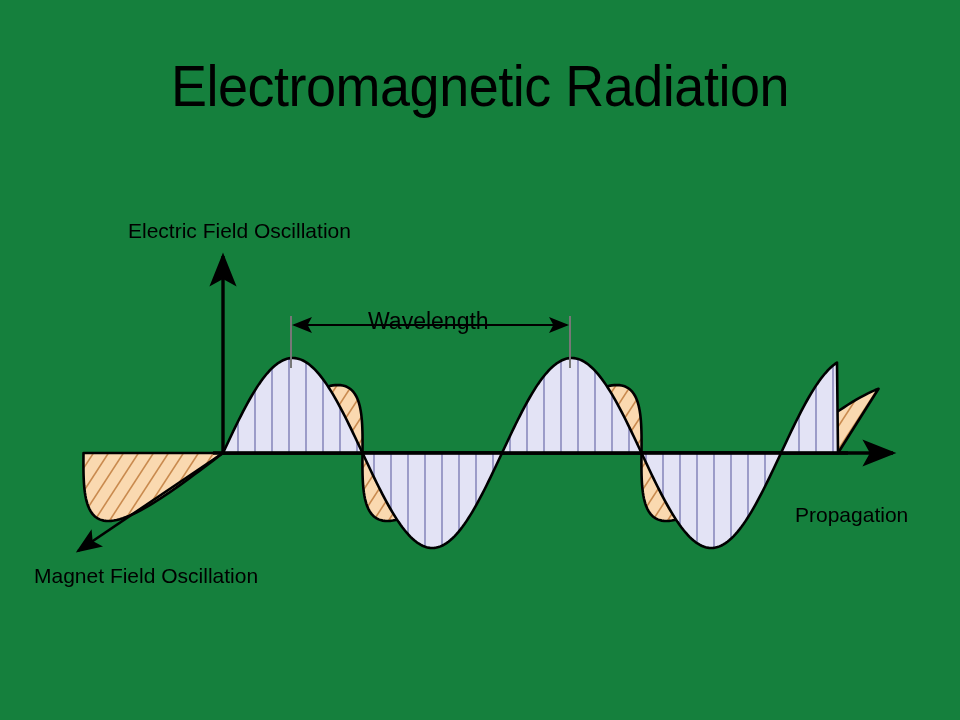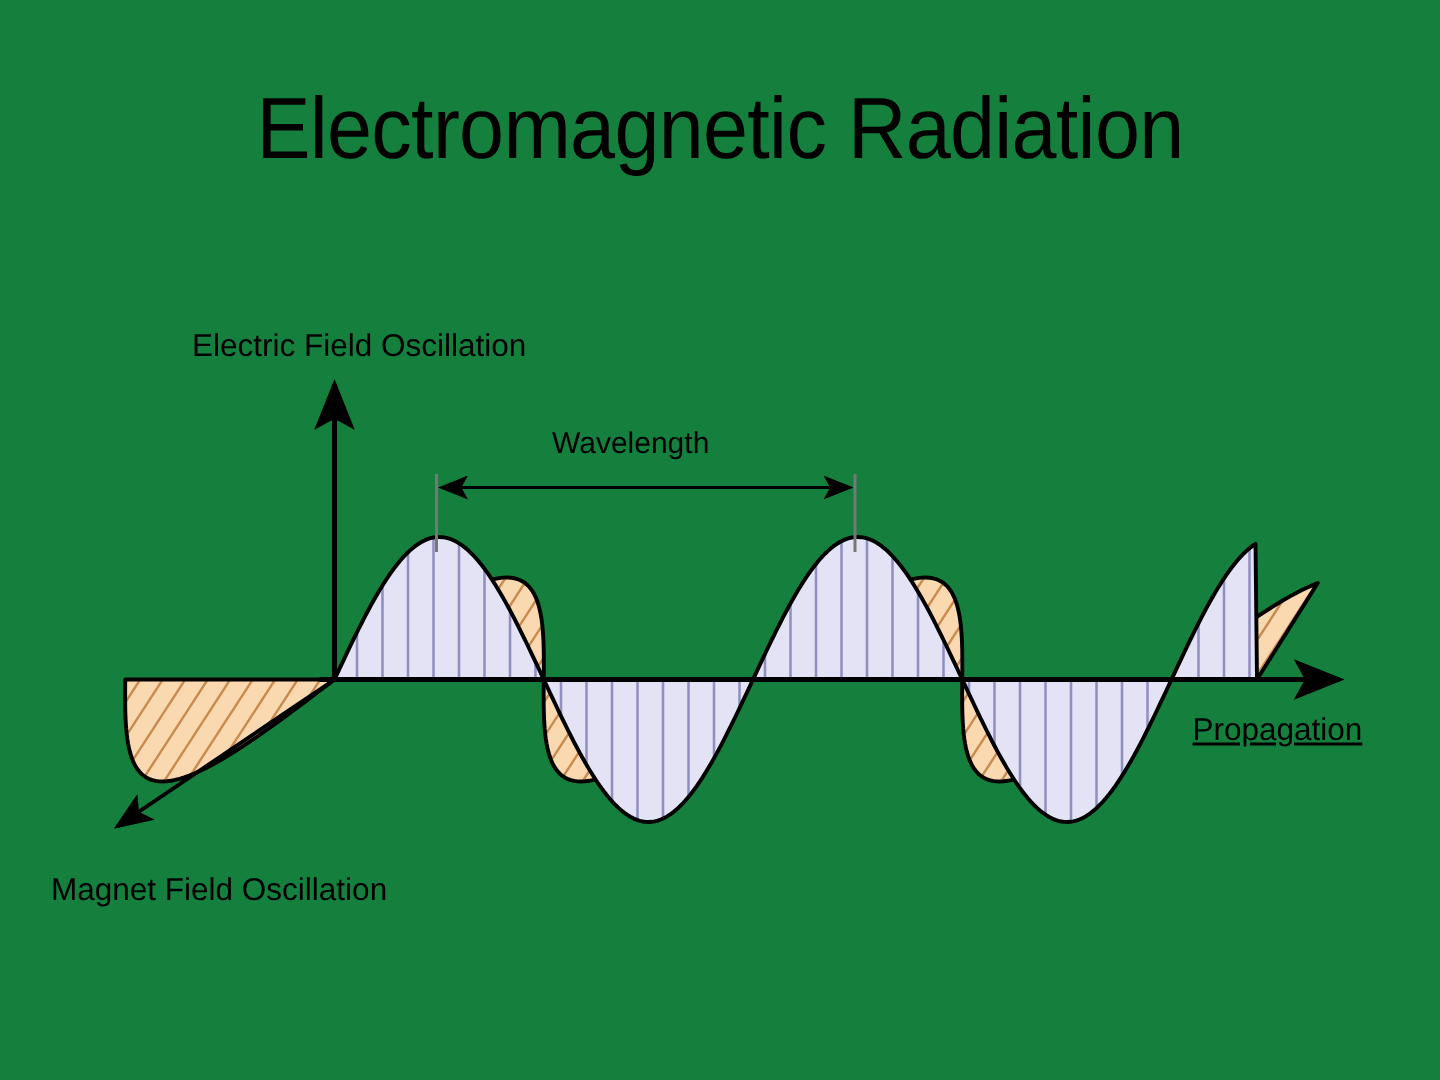--- a/index.html
+++ b/index.html
@@ -31,23 +31,23 @@
     white-space: nowrap;
   }
   .axis-label {
     position: absolute;
     font-family: "Liberation Sans", sans-serif;
     font-size: 21px;
     color: #000000;
     white-space: nowrap;
   }
   #label-electric { left: 96px;  top: 219px; margin-left: 32px; }
-  #label-magnet   { left: 34px;  top: 582px; text-align: center; }
-  #label-propagation { left: 795px; top: 475px; text-decoration: underline; }
-  #label-wavelength  { left: 368px; top: 285px; font-size: 20px; }
+  #label-magnet   { left: 34px;  top: 564px; text-align: center; }
+  #label-propagation { left: 795px; top: 503px; }
+  #label-wavelength  { left: 368px; top: 308px; font-size: 23px; }
   svg#wave-canvas {
     position: absolute;
     left: 0;
     top: 0;
     width: 960px;
     height: 720px;
     display: block;
   }
 </style>
 </head>

